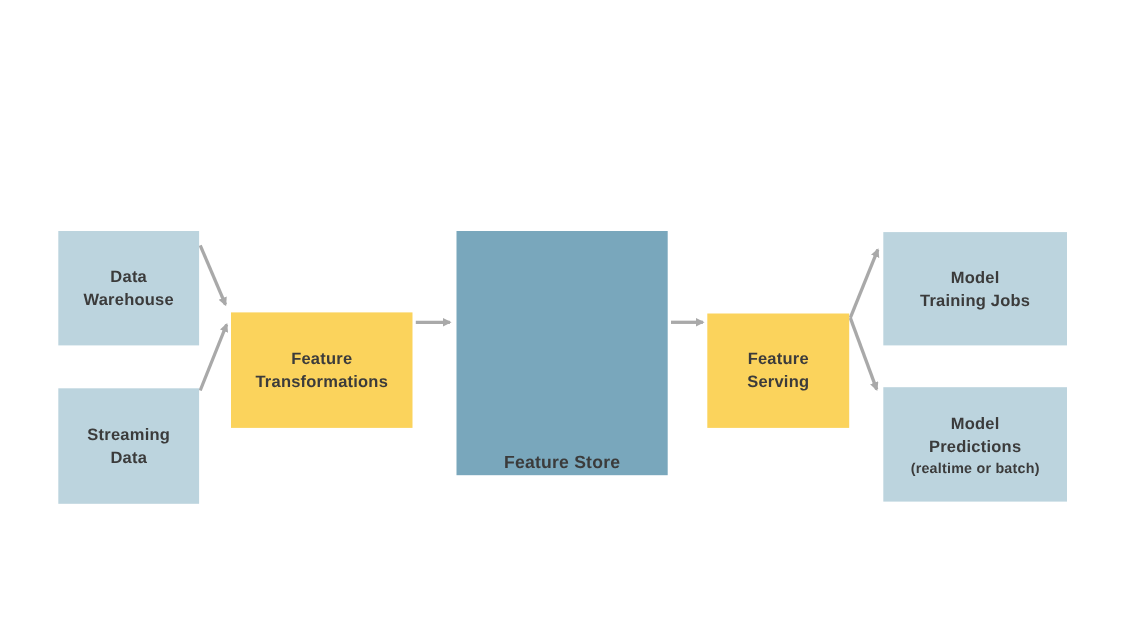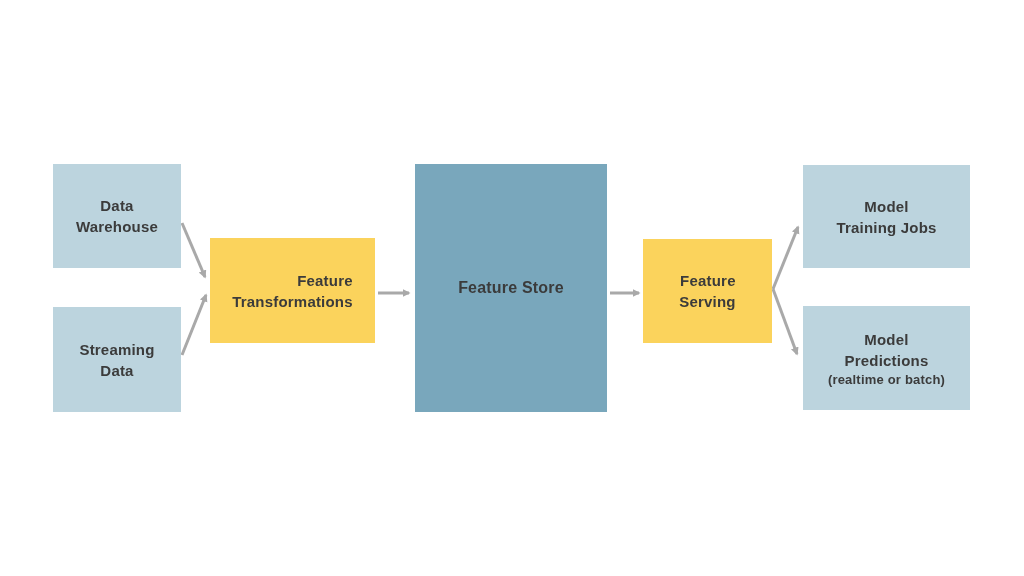--- a/index.html
+++ b/index.html
@@ -23,36 +23,37 @@
     display:flex;
     flex-direction:column;
     align-items:center;
     justify-content:center;
     text-align:center;
     color:var(--text);
     font-weight:700;
     font-size:15px;
     line-height:1.4;
     letter-spacing:.2px;
+    margin-top:46px;
   }
   .node .label{white-space:pre-line;}
   .node .sublabel{
     font-weight:700;
     font-size:13px;
     line-height:1.2;
     margin-top:1px;
     white-space:pre-line;
   }
   .fill-blue{background:var(--box-blue);}
-  .fill-yellow{background:var(--box-yellow);text-align:right;}
+  .fill-yellow{background:var(--box-yellow);}
   .fill-steel{background:var(--box-steel);}
   .n-data-warehouse{left:53px;top:164px;width:128px;height:104px;}
   .n-streaming-data{left:53px;top:307px;width:128px;height:105px;}
   .n-feature-transformations{left:210px;top:238px;width:165px;height:105px;}
-  .n-feature-store{left:415px;top:164px;width:192px;height:248px;font-size:16px;}
+  .n-feature-store{left:415px;top:164px;width:192px;height:222px;font-size:16px;justify-content:flex-end;}
   .n-feature-serving{left:643px;top:239px;width:129px;height:104px;}
   .n-model-training-jobs{left:803px;top:165px;width:167px;height:103px;}
   .n-model-predictions{left:803px;top:306px;width:167px;height:104px;}
   .arrows{position:absolute;left:0;top:0;width:1024px;height:576px;pointer-events:none;}
 </style>
 </head>
 <body>
 
 <div class="canvas">
 

